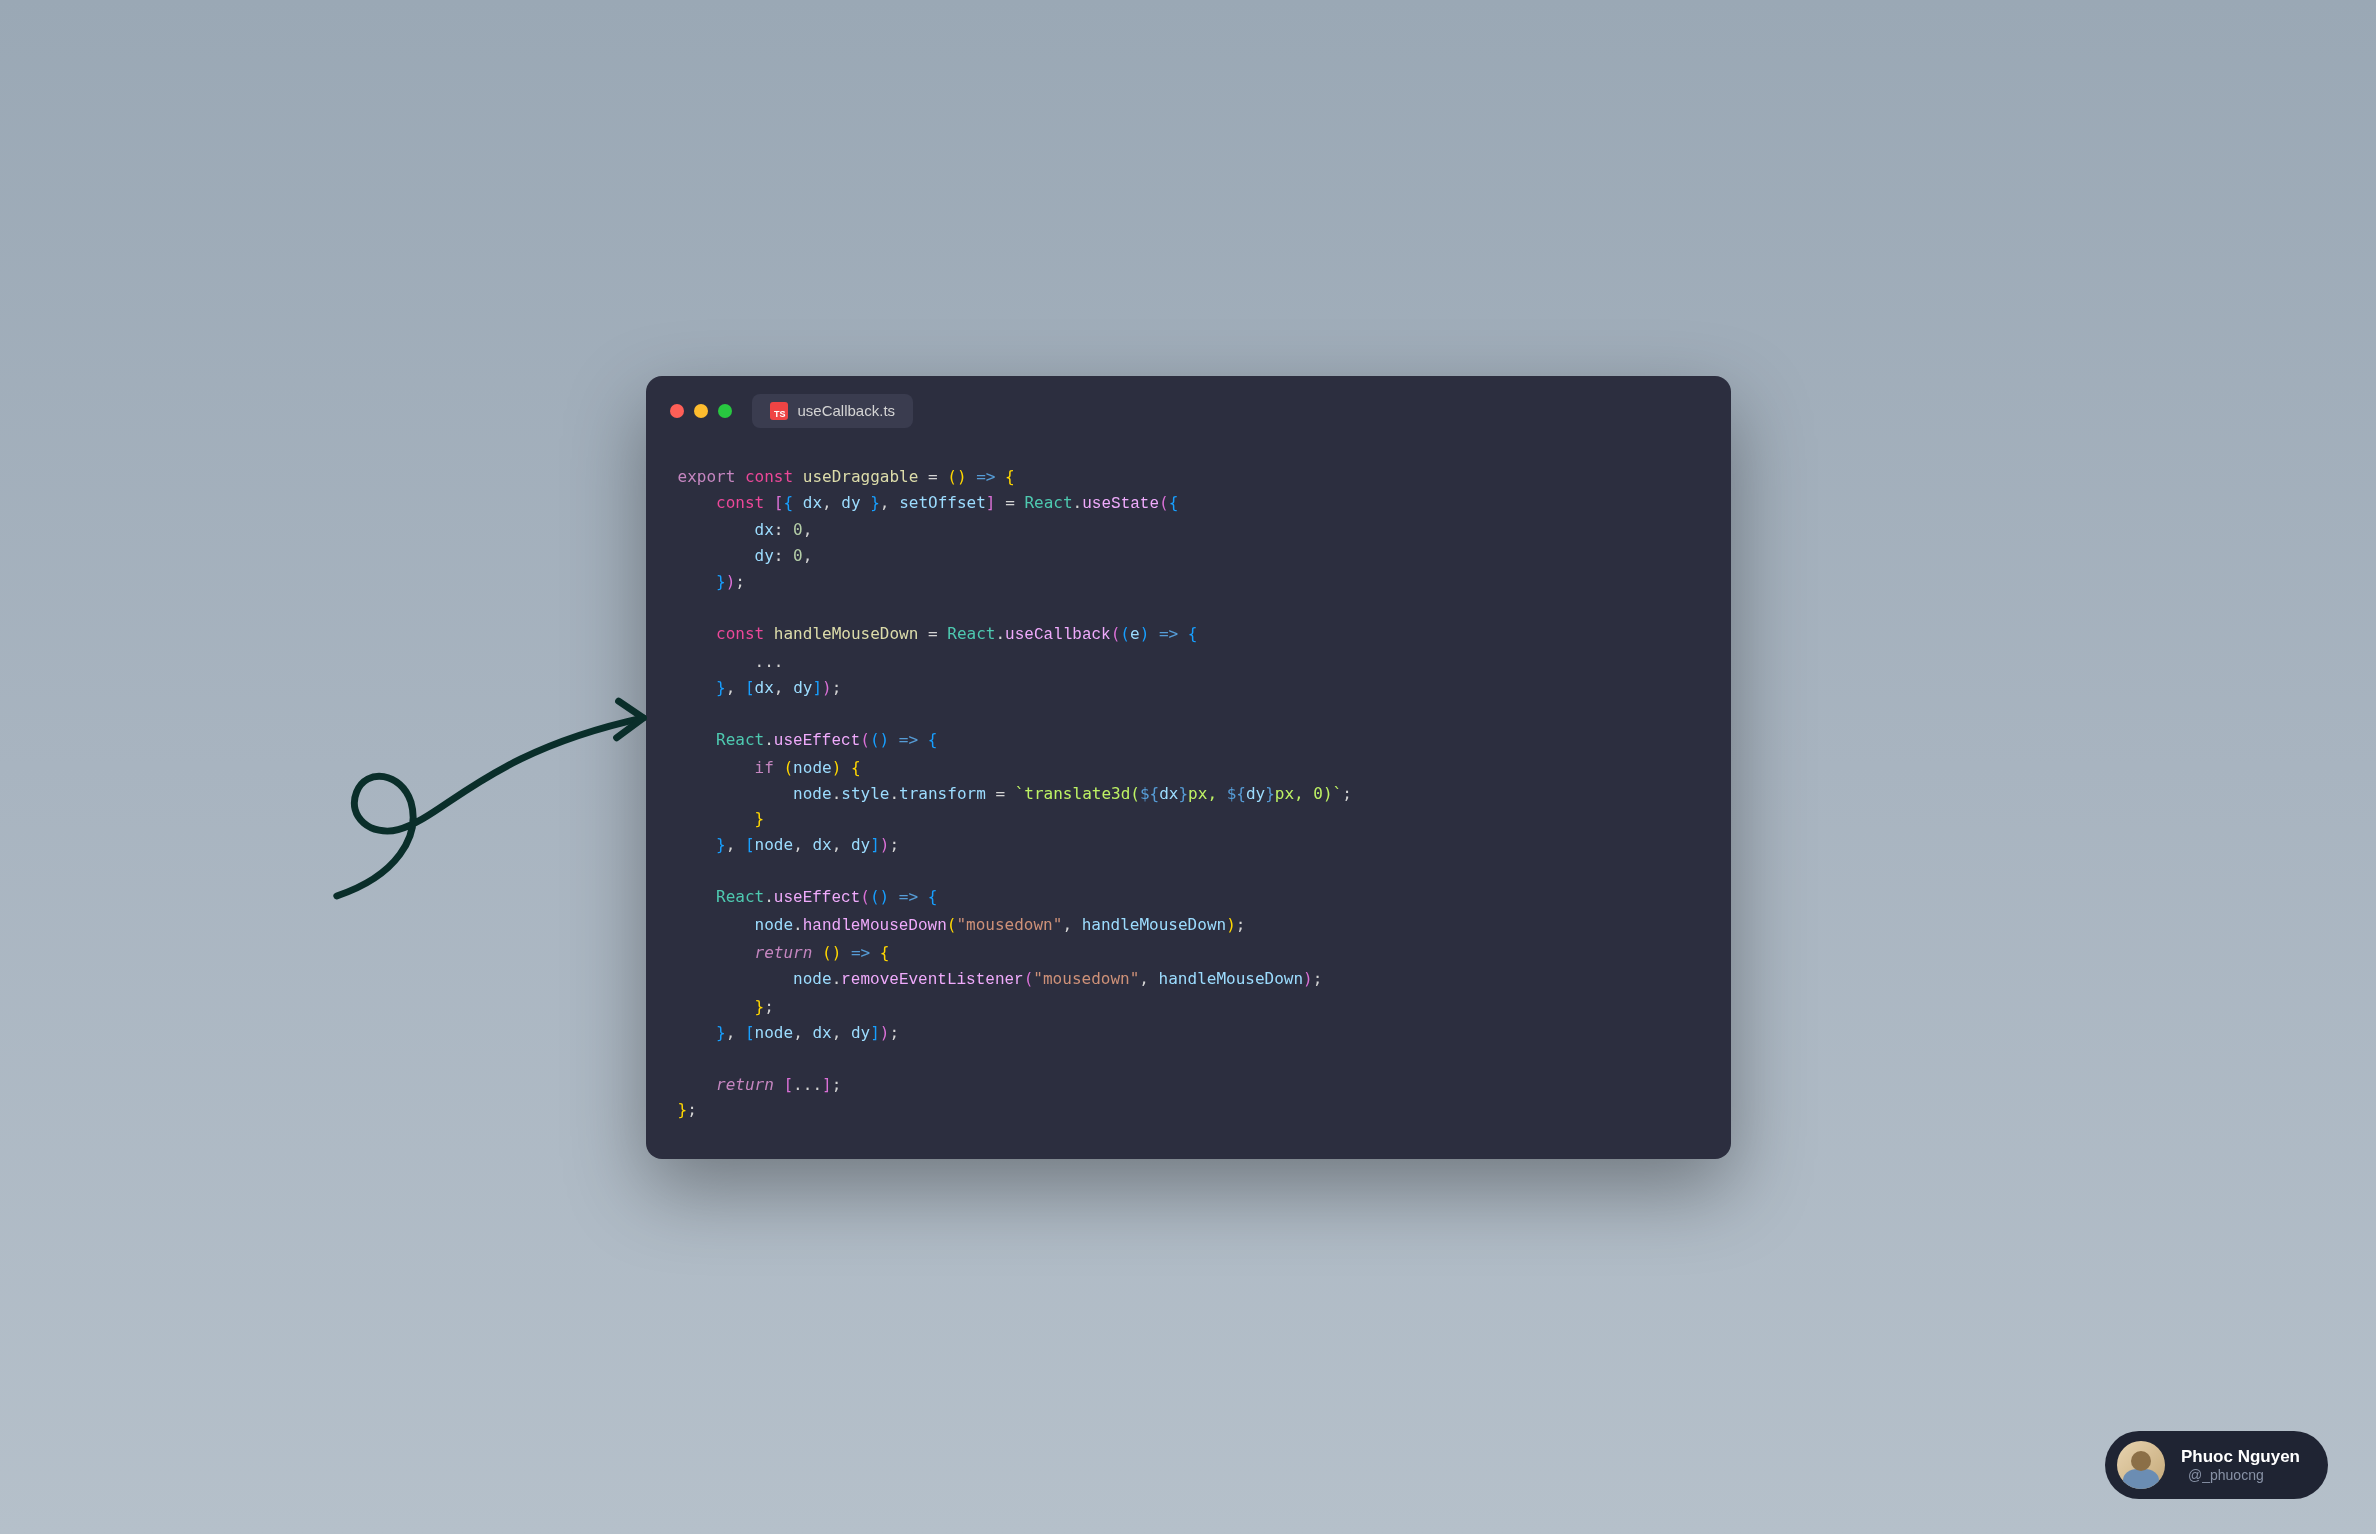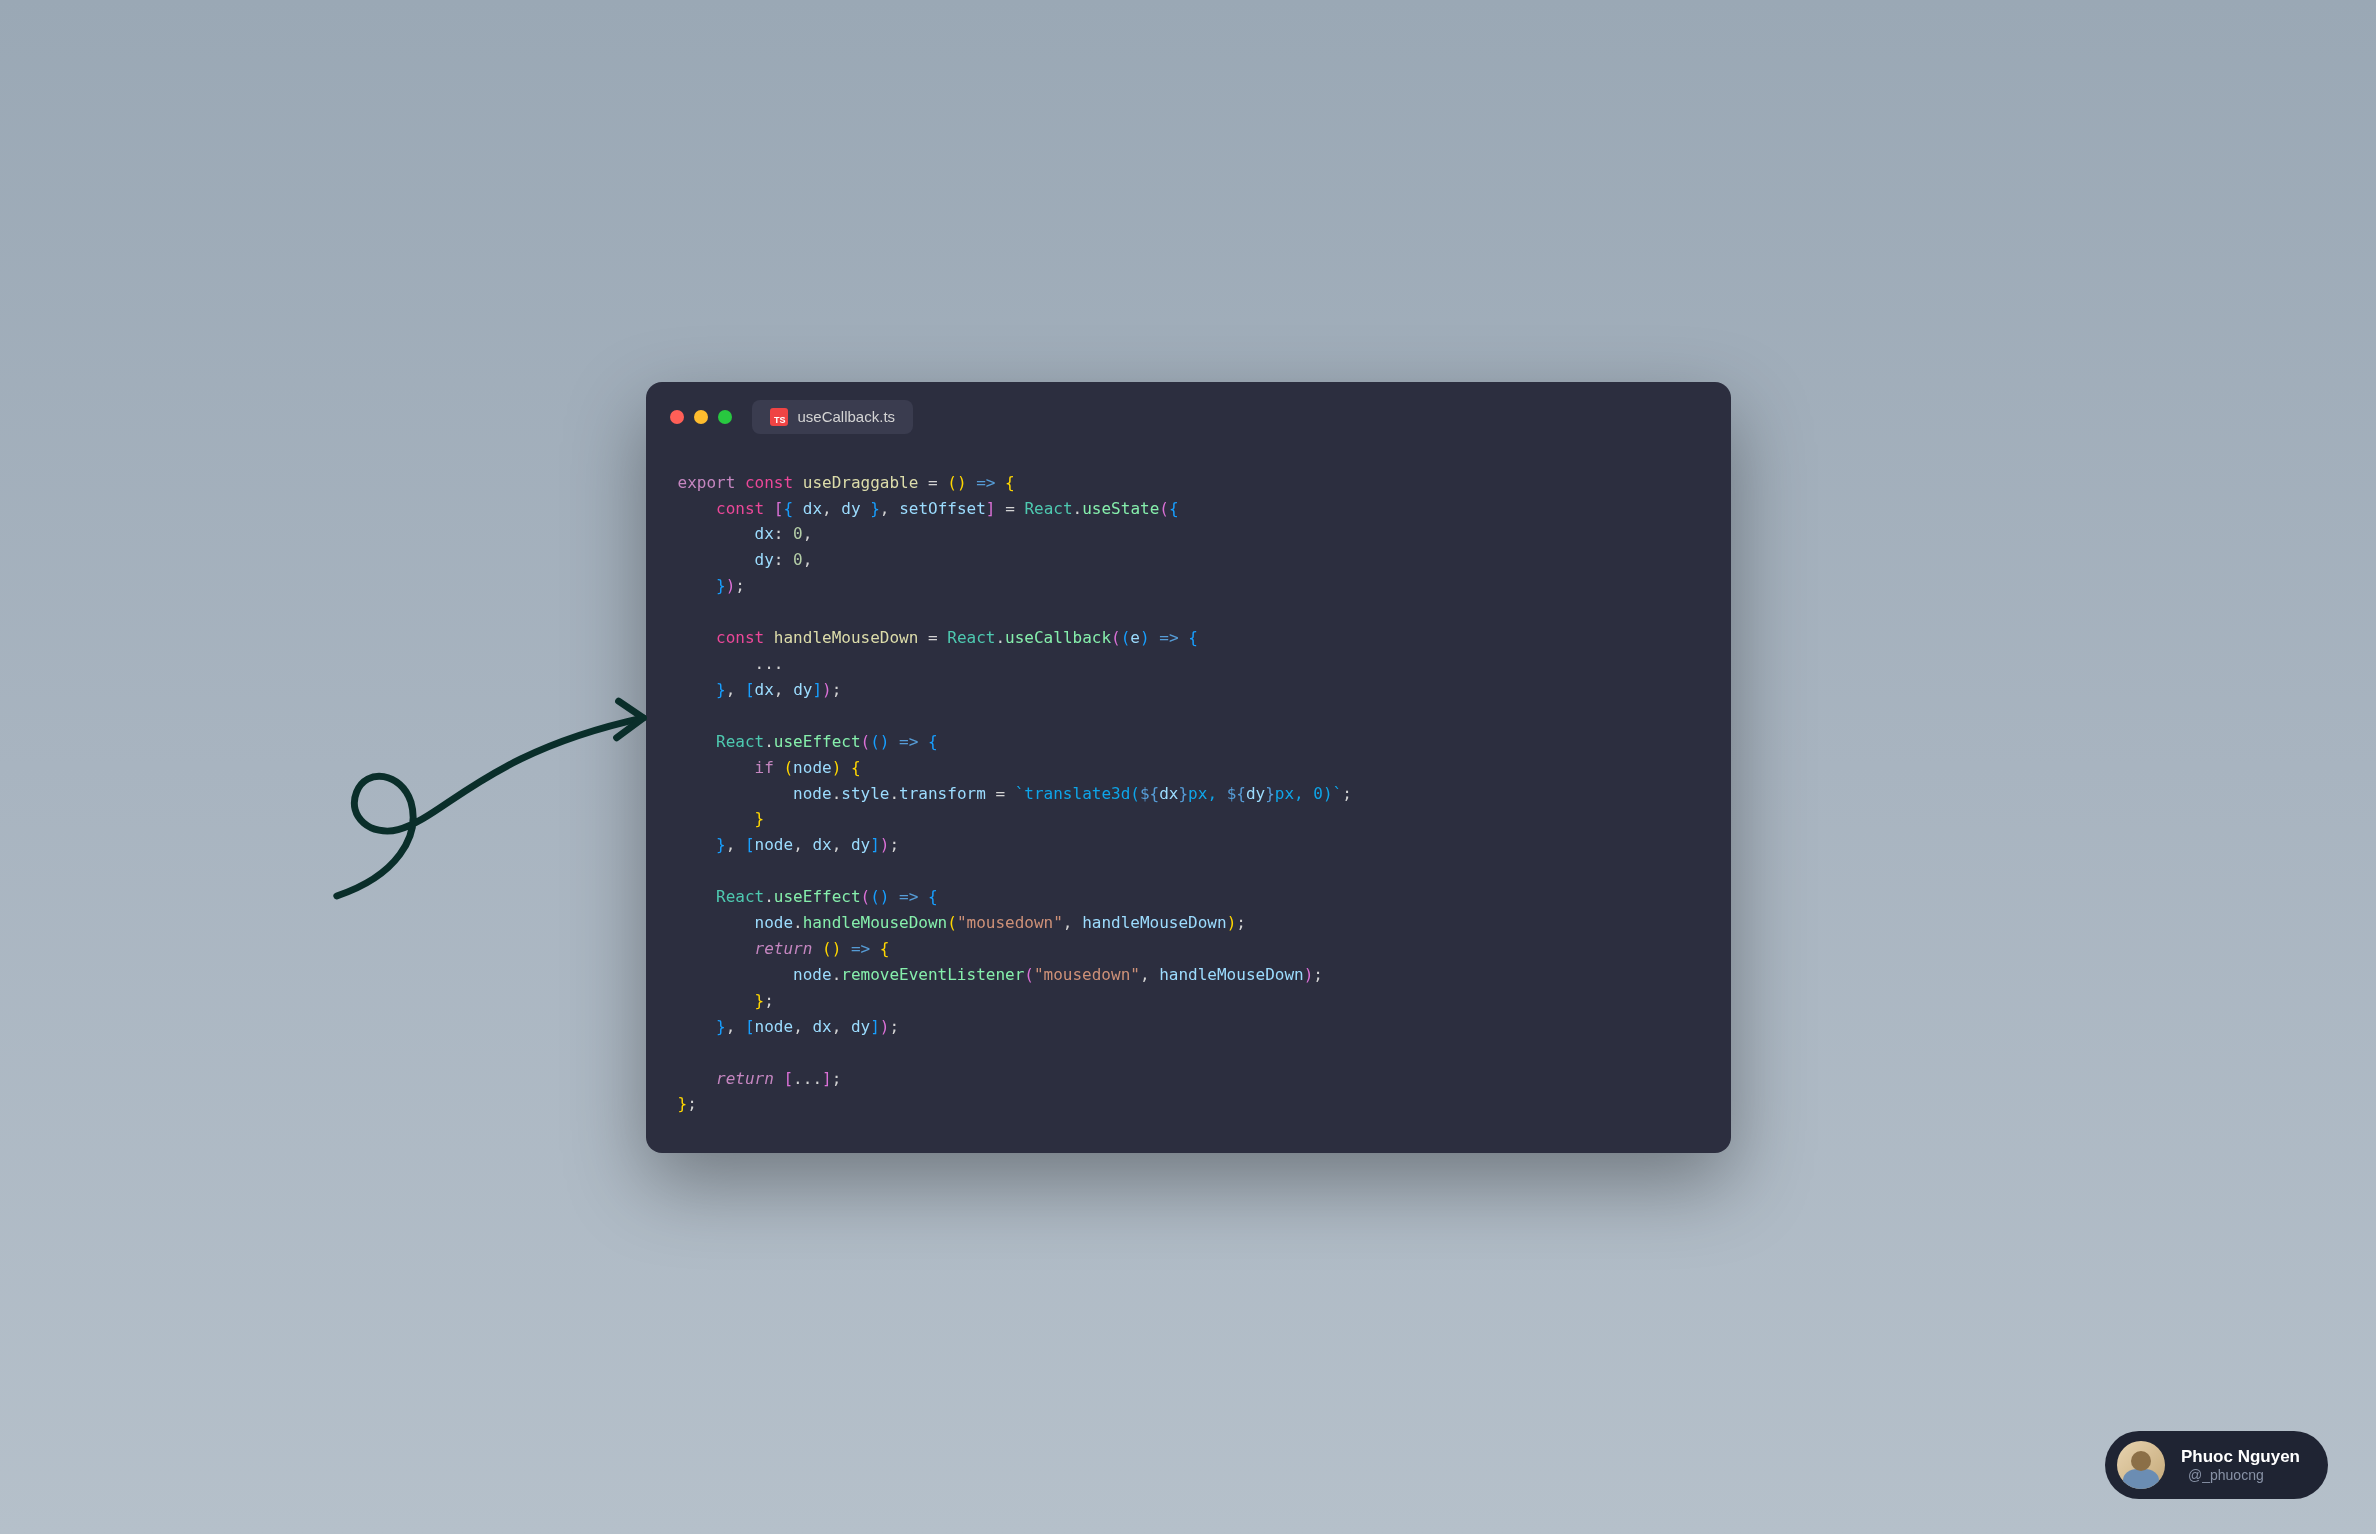--- a/index.html
+++ b/index.html
@@ -78,31 +78,31 @@
     pre {
       margin: 0;
       white-space: pre;
     }
     .kw-export { color: #c586c0; }
     .kw-const { color: #ec4899; }
     .kw-return { color: #c586c0; font-style: italic; }
     .kw-if { color: #c586c0; }
     .fn-name { color: #dcdcaa; }
     .obj { color: #4ec9b0; }
-    .method { color: #86efac; }
+    .method { color: #f0abfc; font-family: Liberation Mono, monospace; }
     .punct { color: #d4d4d4; }
     .brace { color: #ffd700; }
     .brace2 { color: #da70d6; }
     .brace3 { color: #179fff; }
     .num { color: #b5cea8; }
     .var { color: #9cdcfe; }
     .param { color: #9cdcfe; }
     .arrow { color: #569cd6; }
     .str { color: #ce9178; }
-    .tmpl { color: #0ea5e9; }
+    .tmpl { color: #bef264; }
     .white { color: #d4d4d4; }
     .prop { color: #9cdcfe; }
 
     .curly-arrow {
       position: absolute;
       left: 317px;
       top: 683px;
       width: 356px;
       height: 238px;
       pointer-events: none;

